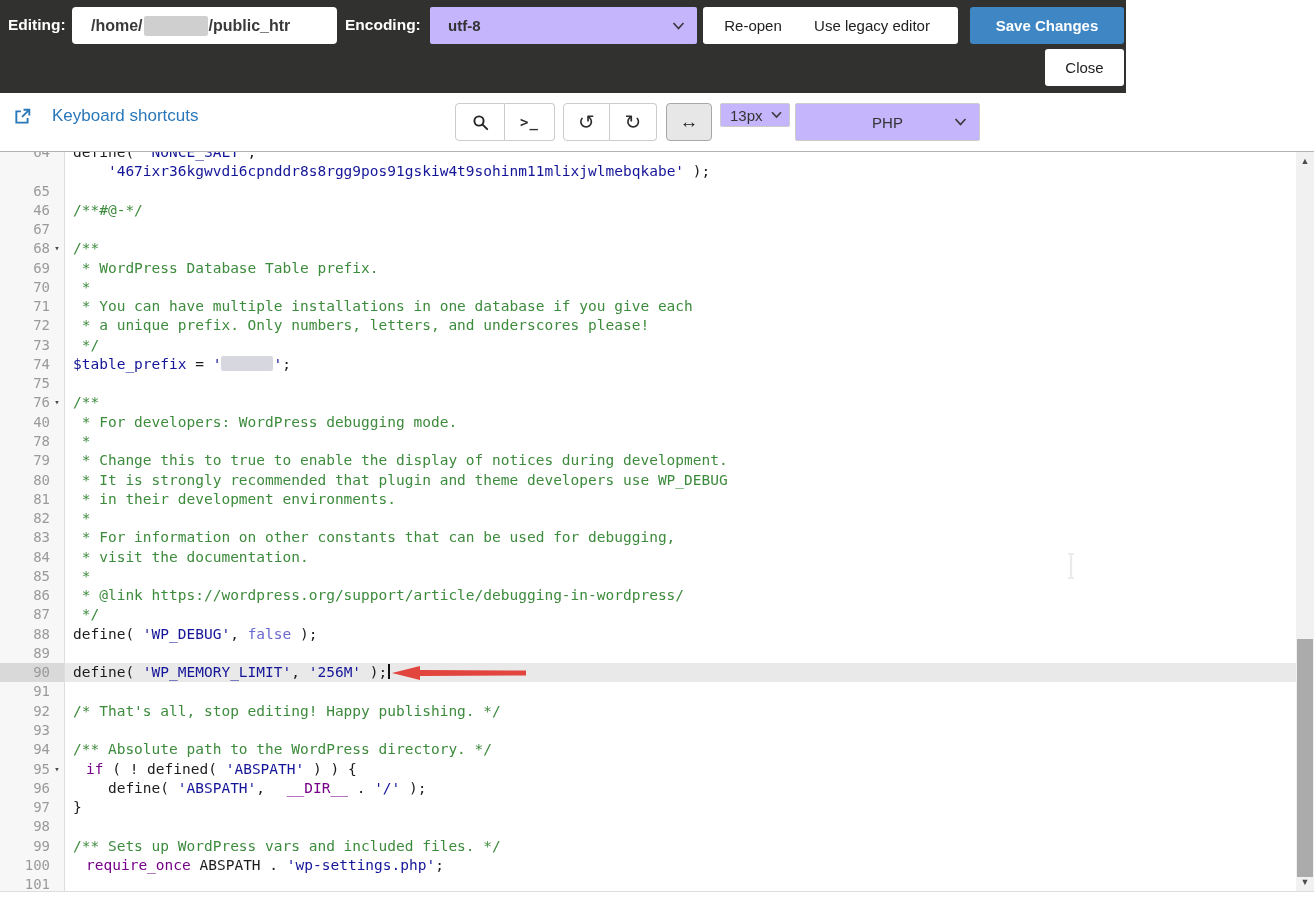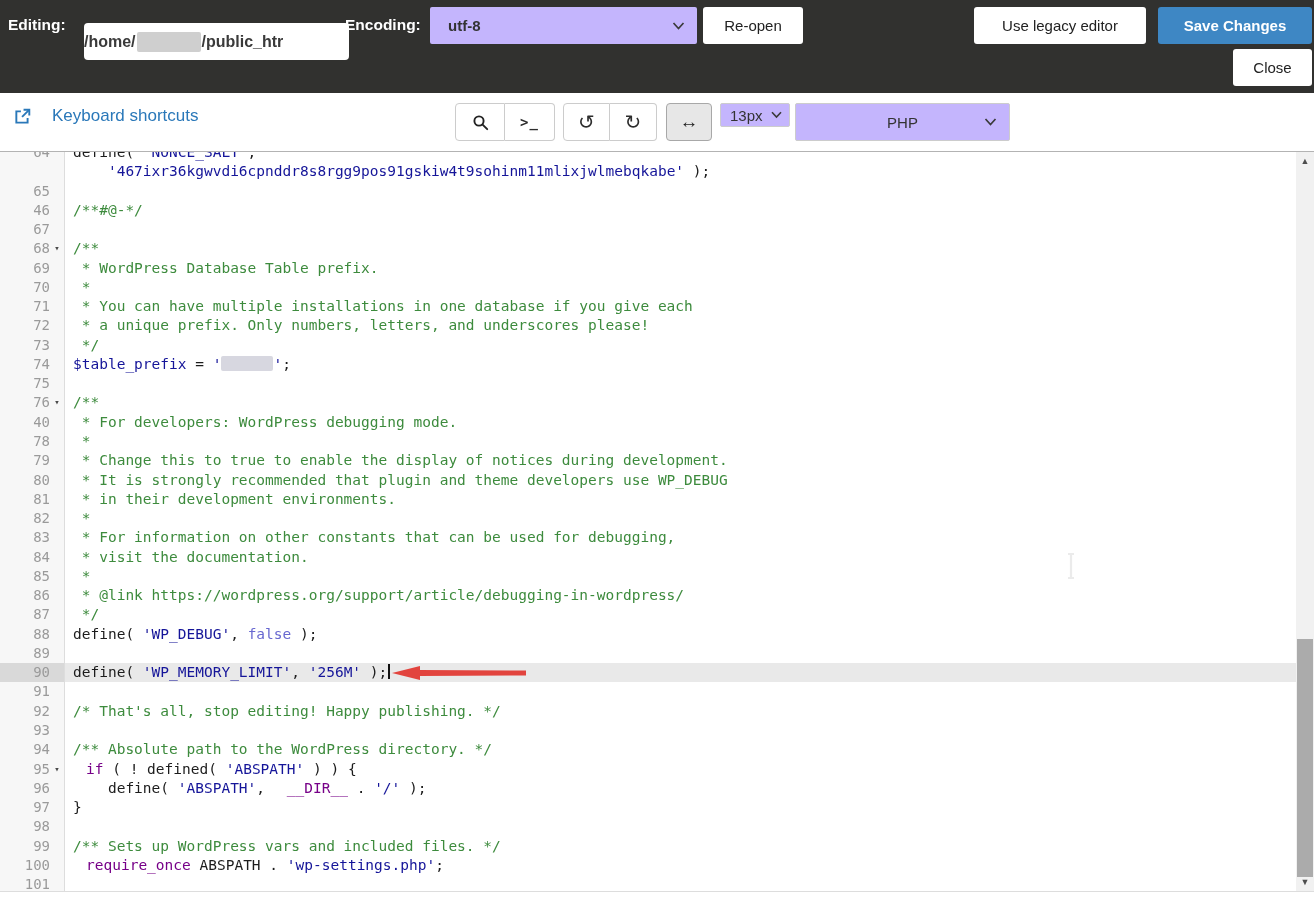--- a/index.html
+++ b/index.html
@@ -3,28 +3,28 @@
 <meta charset="utf-8">
 <style>
   * { box-sizing: border-box; }
   html, body { margin:0; padding:0; }
   body {
     width:1314px; height:914px; background:#fff; overflow:hidden; position:relative;
     font-family:"Liberation Sans", sans-serif;
   }
 
   
-  .topbar { position:relative; width:1314px; height:93px; background:var(--c-header_bg,#31312f); }
+  .topbar { position:relative; width:1126px; height:93px; background:var(--c-header_bg,#31312f); }
   .topbar .lbl { position:absolute; top:16px; color:#fff; font-weight:bold; font-size:15.5px; }
   .lbl-editing { left:8px; }
   .lbl-encoding { left:345px; }
   .path-box {
-    position:absolute; left:84px; top:7px; width:265px; height:37px; background:#fff;
-    border-radius:4px; display:flex; align-items:center; 
-    font-weight:bold; font-size:16px; color:#3a3a3a; overflow:hidden; white-space:nowrap; cursor:text;margin-top:16px;
+    position:absolute; left:72px; top:7px; width:265px; height:37px; background:#fff;
+    border-radius:4px; display:flex; align-items:center; padding-left:19px;
+    font-weight:bold; font-size:16px; color:#3a3a3a; overflow:hidden; white-space:nowrap; cursor:text;
   }
   .path-box span { flex:none; }
   .blur-path { display:inline-block; width:64px; height:20px; background:#cfcfcf; border-radius:2px; margin:0 1px; }
   .select {
     position:absolute; background:#c4b5fd; border-radius:2px; height:37px;
     display:flex; align-items:center; cursor:pointer; color:#333; font-size:15px;
   }
   .encoding-select { left:430px; top:7px; width:267px; padding-left:18px; font-weight:600; }
   .chev { position:absolute; right:12px; top:50%; transform:translateY(-50%); }
   .btn {
@@ -54,21 +54,21 @@
   .grp-undo { left:563px; }
   .grp-undo .tb-btn { width:47px; font-size:20px; }
   .tb-wrap {
     position:absolute; left:666px; top:10px; width:46px; height:38px;
     background:#e7e7e7; border:1px solid #a8a8a8; border-radius:4px;
     display:flex; align-items:center; justify-content:center; cursor:pointer;
     font-size:19px; font-weight:bold; color:#1c1c1c;
   }
   .terminal-glyph { font-family:"DejaVu Sans Mono", monospace; font-size:14px; font-weight:bold; letter-spacing:1px; }
   .size-select { left:720px; top:10px; width:70px; height:24px; border:1px solid #ccc; padding-left:9px; }
-  .syntax-select { left:795px; top:10px; width:215px; height:38px; border:1px solid #ccc; justify-content:center;text-align:center; }
+  .syntax-select { left:795px; top:10px; width:185px; height:38px; border:1px solid #ccc; justify-content:center;text-align:center; }
 
   
   .editor {
     position:relative; width:1314px; height:741px; background:#fff;
     border-top:1px solid #b3b3b3; border-bottom:1px solid #ddd; overflow:hidden;
   }
   .code-rows { position:absolute; left:0; top:-9px; width:1296px; }
   .row {
     display:flex; height:19.27px; line-height:19.27px; position:relative;
     font-family:"DejaVu Sans Mono", monospace; font-size:14.5px;

